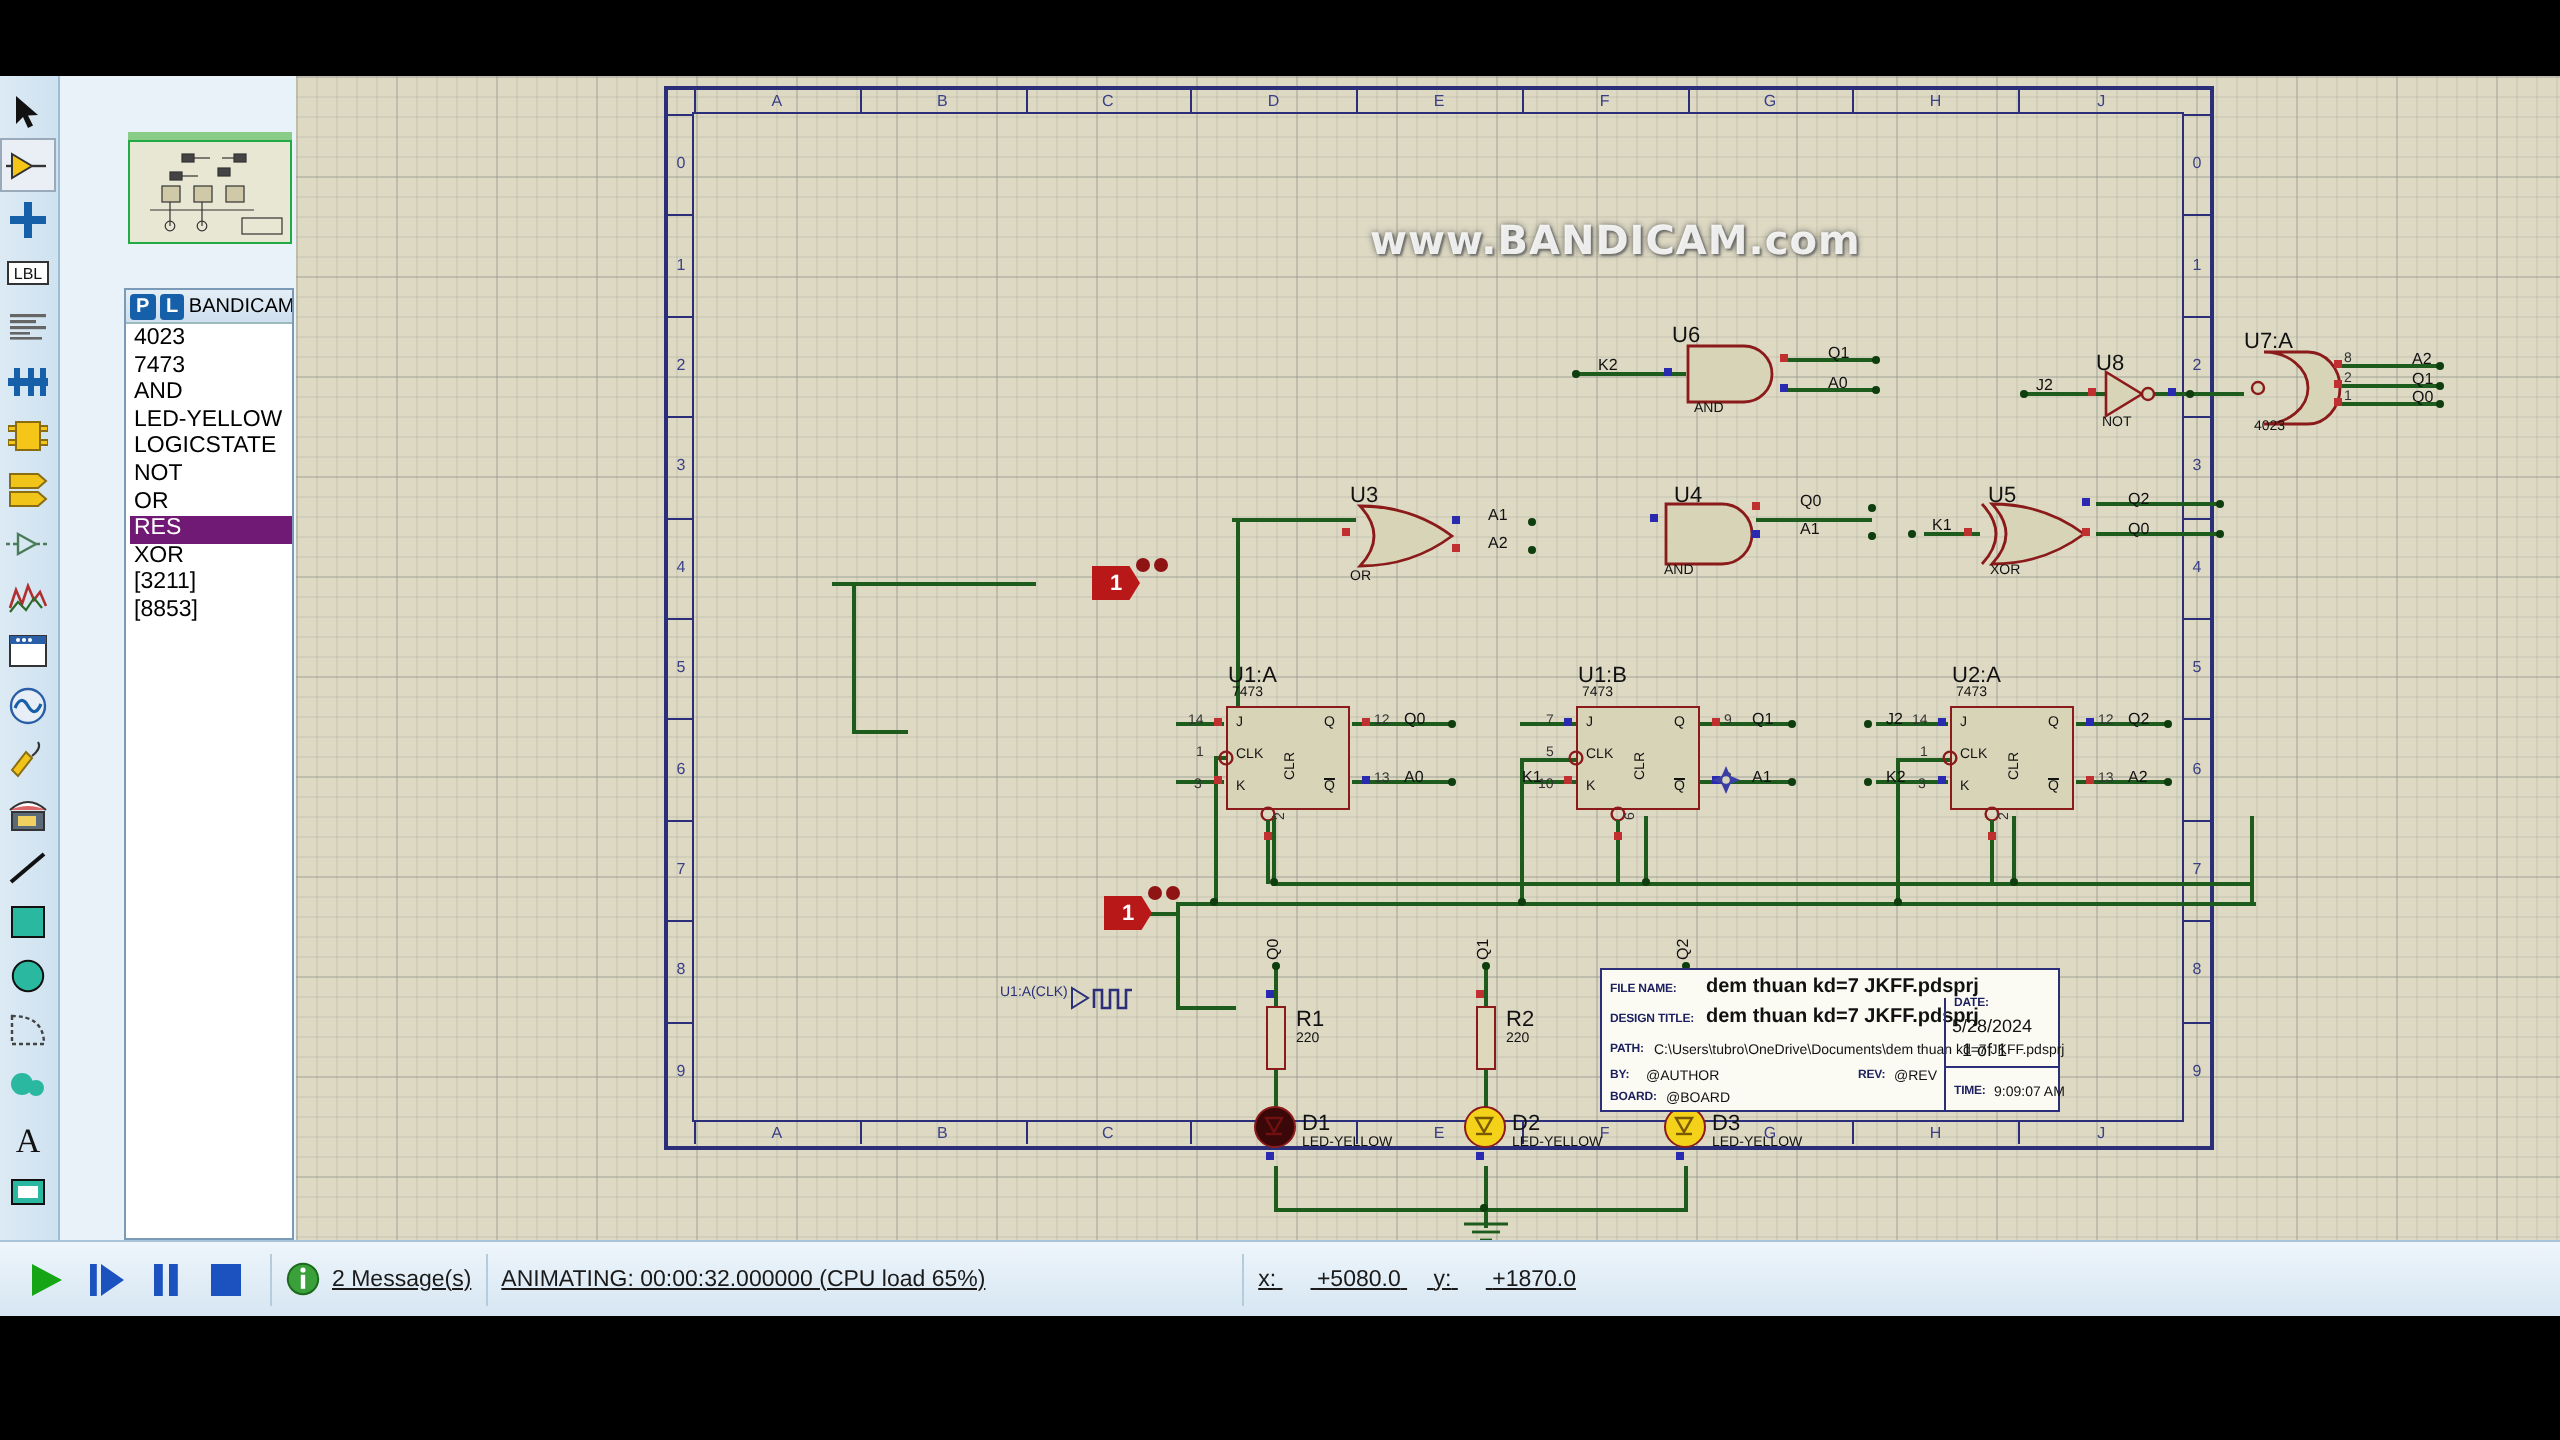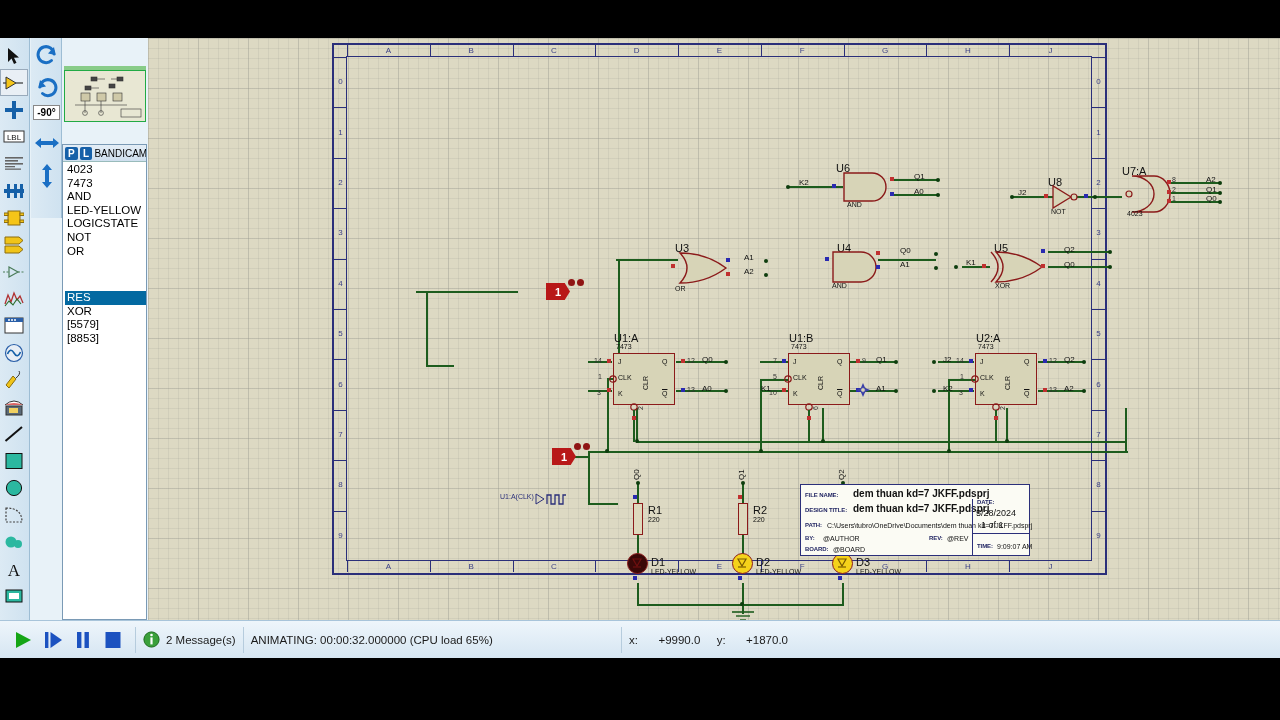--- a/index.html
+++ b/index.html
@@ -62,21 +62,21 @@
     border-bottom: 1px solid #9bb;
   }
   .plbadge {
     width: 13px; height: 13px; background: #1560a8; color: #fff;
     font-size: 10px; font-weight: bold; text-align: center; line-height: 13px;
     border-radius: 2px;
   }
   #devhdrtxt { font-size: 10px; color: #000; overflow: hidden; white-space: nowrap; }
   #devlist { padding: 1px 0 0 2px; }
   .devitem { font-size: 11.5px; line-height: 13.6px; color: #000; padding-left: 2px; white-space: nowrap;}
-  .devitem.sel { background: #0369a1; color: #fff; margin-top: 33px; }
+  .devitem.sel { background: #701a75; color: #fff; }
   
   #canvaswrap {
     position: absolute; left: 148px; top: 0;
     width: 1132px; height: 582px;
     background: #ddd9c3;
     overflow: hidden;
   }
   #grid {
     position: absolute; inset: 0;
     background-image:
@@ -144,21 +144,21 @@
   .tbv.bold { font-size:10px; font-weight:bold; }
   
   #statusbar {
     position: absolute; left: 0; top: 582px;
     width: 1280px; height: 38px;
     background: linear-gradient(to bottom,#eef5fb,#d6e6f2);
     border-top: 1px solid #a8c4da;
     display: flex; align-items: center;
   }
   .sbsep { width:1px; height:26px; background:#b6ccdd; margin:0 7px;}
-  #sbtxt1, #sbtxt2, #sbcoord { font-size: 11.5px; color: #1a1a1a; white-space: nowrap;}
+  #sbtxt1, #sbtxt2, #sbcoord { font-size: 11.5px; color: #1a1a1a; white-space: nowrap; text-decoration: underline;}
   .playbtn { width: 30px; height: 26px; display:flex; align-items:center; justify-content:center;}
 </style>
 </head>
 <body>
 
 <div id="app">
 
   <div id="toolbar">
     <div class="tbtn">
       <svg width="16" height="18" viewBox="0 0 16 18">
@@ -292,45 +292,20 @@
         </svg>
     </div>
     <div class="tbtn">
       <svg width="20" height="16" viewBox="0 0 20 16">
           <rect x="2" y="2" width="16" height="12" fill="#2bb8a0" stroke="#111"></rect>
           <rect x="5" y="5" width="10" height="6" fill="#fff"></rect>
         </svg>
     </div>
   </div>
 
-  <div id="rotpanel">
-    <div class="rbtn">
-      <svg width="24" height="24" viewBox="0 0 24 24">
-          <path d="M19 11 A8 8 0 1 0 16.5 17.5" fill="none" stroke="#1a6fc4" stroke-width="3" stroke-linecap="round"></path>
-          <path d="M19 4 L20.5 12 L13 10.5 Z" fill="#1a6fc4"></path>
-        </svg>
-    </div>
-    <div class="rbtn">
-      <svg width="24" height="24" viewBox="0 0 24 24">
-          <path d="M5 11 A8 8 0 1 1 7.5 17.5" fill="none" stroke="#1a6fc4" stroke-width="3" stroke-linecap="round"></path>
-          <path d="M5 4 L3.5 12 L11 10.5 Z" fill="#1a6fc4"></path>
-        </svg>
-    </div>
-    <div id="angbox">-90°</div>
-    <div class="rbtn" style="margin-top:6px">
-      <svg width="26" height="16" viewBox="0 0 26 16">
-          <path d="M1 8 L7 3 L7 6 L19 6 L19 3 L25 8 L19 13 L19 10 L7 10 L7 13 Z" fill="#1a6fc4"></path>
-        </svg>
-    </div>
-    <div class="rbtn">
-      <svg width="16" height="26" viewBox="0 0 16 26">
-          <path d="M8 1 L13 7 L10 7 L10 19 L13 19 L8 25 L3 19 L6 19 L6 7 L3 7 Z" fill="#1a6fc4"></path>
-        </svg>
-    </div>
-  </div>
 
   <div id="prevhdr"></div>
   <div id="preview">
     <svg width="80" height="50" viewBox="0 0 80 50">
       <g stroke="#333" stroke-width=".6" fill="none">
         <rect x="26" y="6" width="6" height="4" fill="#444"></rect>
           <line x1="32" y1="8" x2="40" y2="8"></line>
         <rect x="52" y="6" width="6" height="4" fill="#444"></rect>
           <line x1="46" y1="8" x2="52" y2="8"></line>
         <rect x="20" y="15" width="6" height="4" fill="#444"></rect>
@@ -358,27 +333,28 @@
     <div id="devlist">
         <div class="devitem">4023</div>
         <div class="devitem">7473</div>
         <div class="devitem">AND</div>
         <div class="devitem">LED-YELLOW</div>
         <div class="devitem">LOGICSTATE</div>
         <div class="devitem">NOT</div>
         <div class="devitem">OR</div>
         <div class="devitem sel">RES</div>
         <div class="devitem">XOR</div>
-        <div class="devitem">[5579]</div>
+        <div class="devitem">[3211]</div>
         <div class="devitem">[8853]</div>
       </div>
   </div>
 
   <div id="canvaswrap">
     <div id="grid"></div>
+    <div id="watermark">www.BANDICAM.com</div>
 
     <div id="sheet">
 
       <div class="frameline" style="left:0;top:0;width:775px;height:1.5px;"></div>
       <div class="frameline" style="left:0;top:530px;width:775px;height:1.5px;"></div>
       <div class="frameline" style="left:0;top:0;width:1.5px;height:532px;"></div>
       <div class="frameline" style="left:773px;top:0;width:1.5px;height:532px;"></div>
 
       <div class="frameline" style="left:14px;top:13px;width:746px;height:1px;"></div>
       <div class="frameline" style="left:14px;top:517px;width:746px;height:1px;"></div>
@@ -903,21 +879,21 @@
         <circle cx="8.5" cy="4" r="1.3" fill="#fff"></circle>
       </svg>
       <span id="sbtxt1">2 Message(s)</span>
     </div>
     <div class="sbsep"></div>
     <span id="sbtxt2">ANIMATING: 00:00:32.000000 (CPU load 65%)</span>
     <div class="sbsep" style="margin-left:auto;"></div>
     <span id="sbcoord" style="margin-right:12px;">
       <span>x:</span>
       <span style="display:inline-block;width:14px;"></span>
-      <span>+9990.0</span>
+      <span>+5080.0</span>
       <span style="display:inline-block;width:10px;"></span>
       <span>y:</span>
       <span style="display:inline-block;width:14px;"></span>
       <span>+1870.0</span>
     </span>
     <div style="width:480px;"></div>
   </div>
 
 </div>
 

